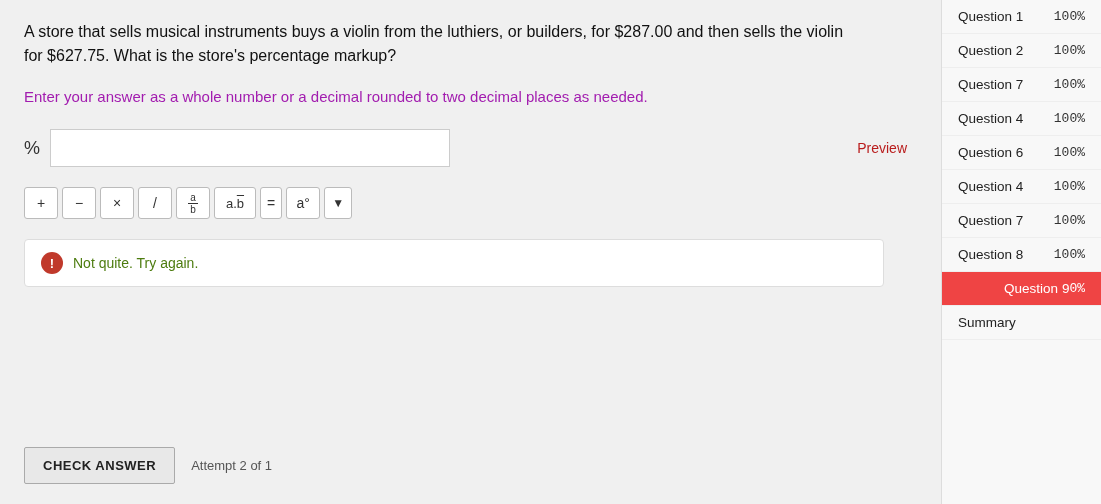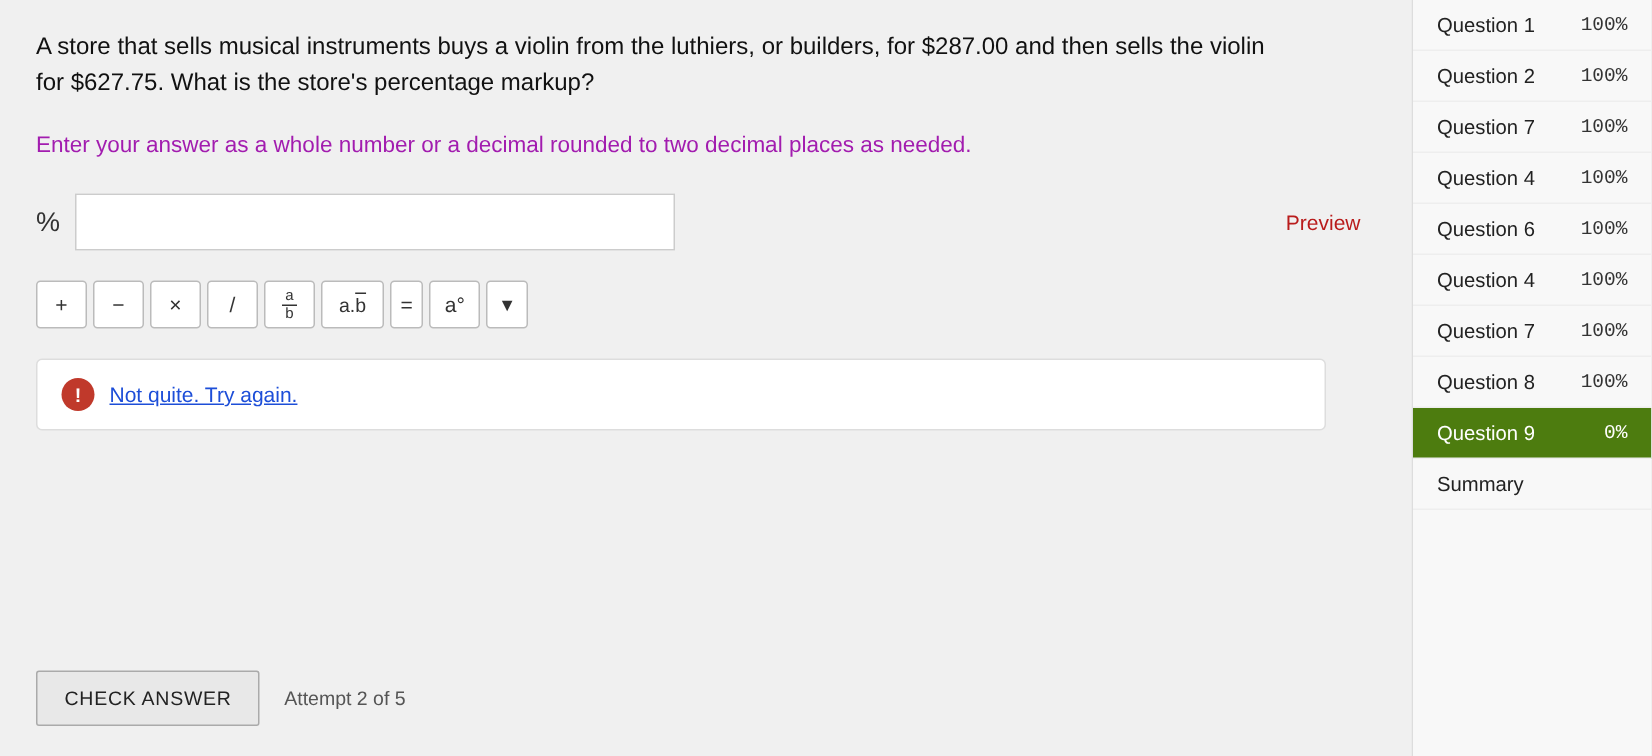--- a/index.html
+++ b/index.html
@@ -144,38 +144,37 @@
       align-items: center;
       justify-content: center;
       color: #fff;
       font-size: 13px;
       font-weight: bold;
       flex-shrink: 0;
     }
 
     .feedback-text {
       font-size: 14px;
-      color: #1d4ed8;
-      text-decoration: underline;
+      color: #4d7c0f;
     }
 
     .bottom-row {
       display: flex;
       align-items: center;
       gap: 16px;
       margin-top: auto;
       padding-top: 8px;
     }
 
     .check-answer-btn {
       background: #e8e8e8;
       border: 1px solid #aaa;
       padding: 10px 18px;
       font-size: 13px;
-      font-weight: normal;
+      font-weight: bold;
       letter-spacing: 0.5px;
       cursor: pointer;
       color: #222;
       border-radius: 2px;
     }
 
     .attempt-text {
       font-size: 13px;
       color: #555;
     }
@@ -193,22 +192,23 @@
       justify-content: space-between;
       align-items: center;
       padding: 9px 16px;
       border-bottom: 1px solid #eee;
       cursor: pointer;
       font-size: 13.5px;
       color: #222;
     }
 
     .sidebar-item.active {
-      background: #4d7c0f;
+      background: #ef4444;
       color: #fff;
+      justify-content: flex-end;
     }
 
     .sidebar-item.active .score-badge {
       color: #fff;
     }
 
     .score-badge {
       font-size: 13px;
       color: #333;
       font-family: Liberation Mono, monospace;
@@ -270,21 +270,21 @@
     <button class="dropdown-btn">▼</button>
   </div>
 
   <div class="feedback-box">
     <div class="feedback-icon">!</div>
     <span class="feedback-text">Not quite. Try again.</span>
   </div>
 
   <div class="bottom-row">
     <button class="check-answer-btn">CHECK ANSWER</button>
-    <span class="attempt-text">Attempt 2 of 5</span>
+    <span class="attempt-text">Attempt 2 of 1</span>
   </div>
 
 </div>
 
 <div class="sidebar" id="sidebar-container">
 <div class="sidebar-item">
       <span>Question 1</span>
       <span class="score-badge">100%</span>
     </div>
     <div class="sidebar-item">

